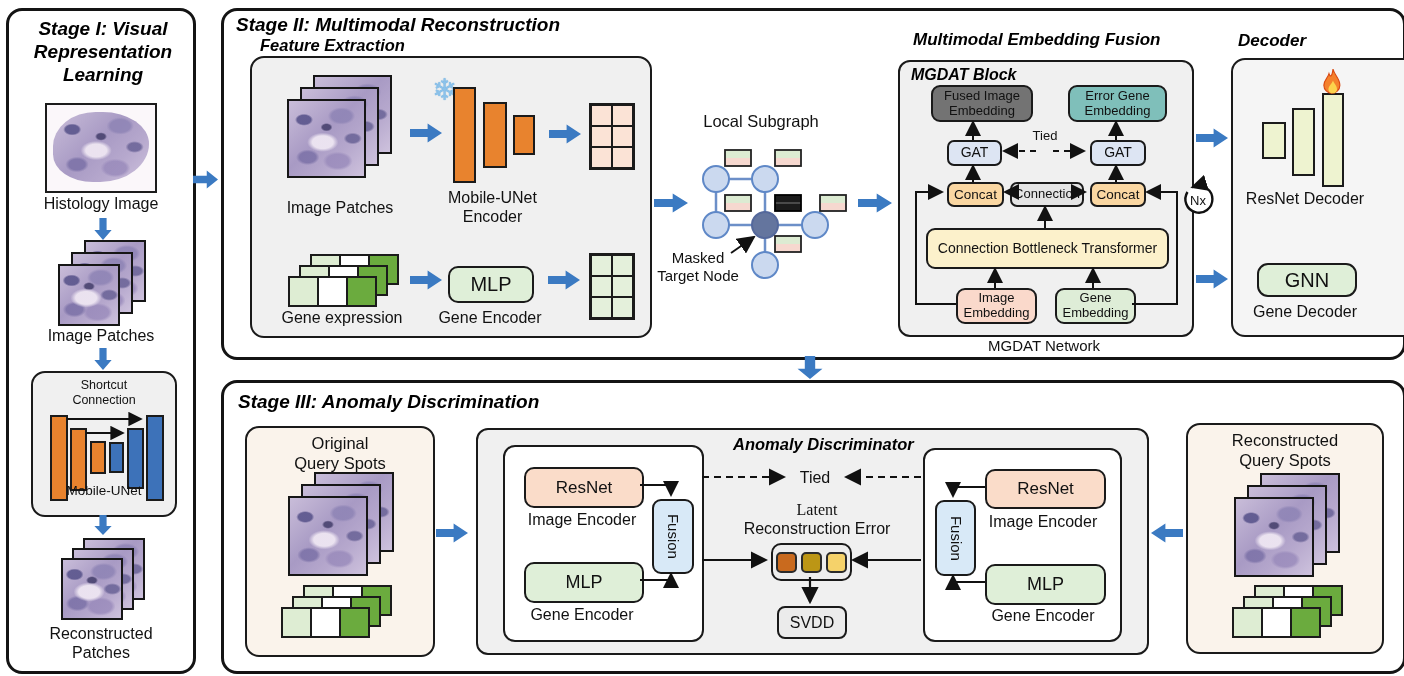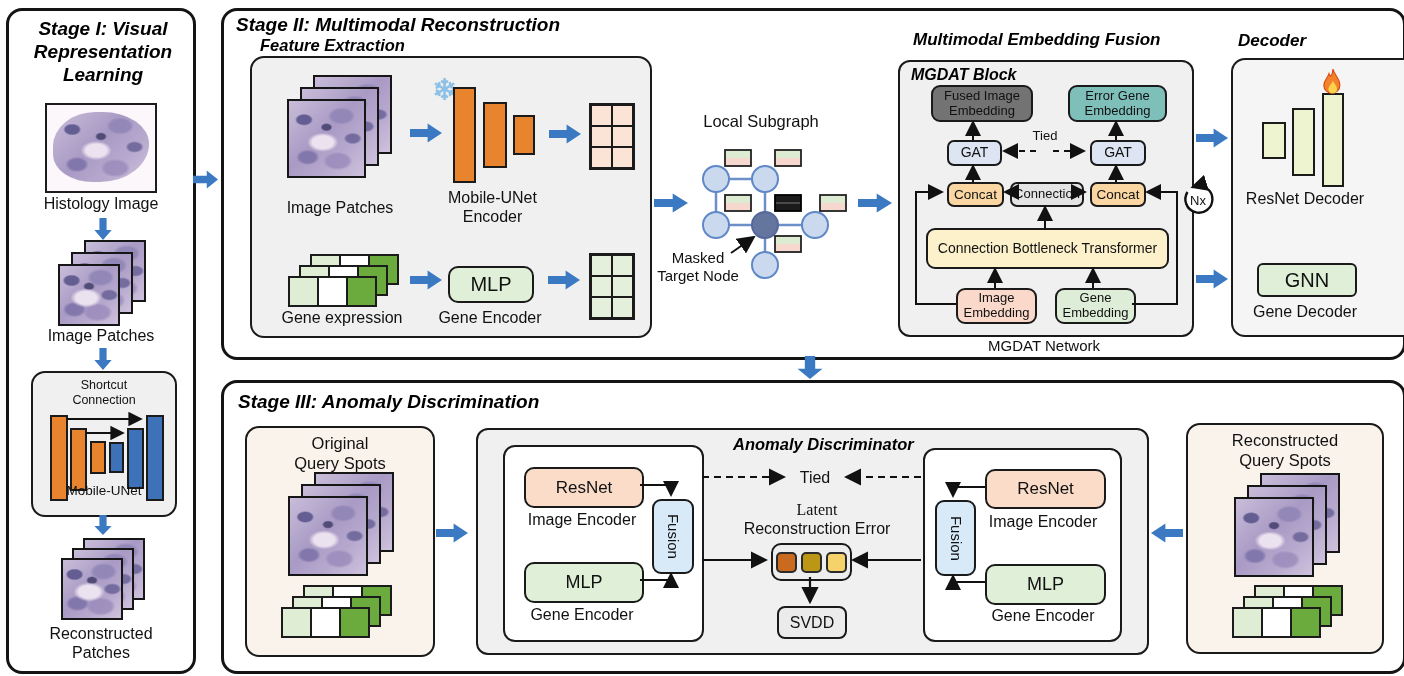--- a/index.html
+++ b/index.html
@@ -309,21 +309,21 @@
     <div class="ttl" style="left:1014px;top:20px;font-size:17px;text-align:center;">Decoder</div>
     <div class="graybox" style="left:1007px;top:47px;width:144px;height:275px;background:#F5F5F5;padding-left:44px;">
       <div class="bar" style="left:29px;top:62px;width:20px;height:33px;background:#EEF3D0;"></div>
       <div class="bar" style="left:59px;top:48px;width:19px;height:64px;background:#EEF3D0;"></div>
       <div class="bar" style="left:89px;top:33px;width:18px;height:90px;background:#EEF3D0;"></div>
       <svg style="left:86px;top:8px;width:28px;height:32px;" viewBox="0 0 24 28">
         <path d="M12 1 C13 6 18 9 18 15 A7 7 0 0 1 4 15 C4 11 7.5 8.5 8.5 5 C9.5 8 11.2 8 12 1 Z" fill="#F4812C" stroke="#D9480F" stroke-width="1"></path>
         <path d="M12 11 C13 14 15.5 15 15.5 19 A3.8 3.8 0 0 1 8 19 C8 16 10.5 14.5 12 11 Z" fill="#FCD34D"></path>
       </svg>
       <div class="lbl" style="left:0;top:129px;width:144px;font-size:16px;">ResNet Decoder</div>
-      <div class="roundbox" style="left:24px;top:203px;width:96px;height:30px;background:#DFEFD8;border-radius:6px;font-size:20px;">
+      <div class="roundbox" style="left:24px;top:203px;width:96px;height:30px;background:#DFEFD8;border-radius:11px;font-size:20px;">
         <span>GNN</span>
       </div>
       <div class="lbl" style="left:0;top:242px;width:144px;font-size:16px;">Gene Decoder</div>
     </div>
   </div>
 
   <div class="farrow d" style="left:797px;top:356px;width:26px;height:23px;"></div>
 
   <div class="panel" style="left:221px;top:380px;width:1179px;height:288px;">
     <div class="ttl" style="left:14px;top:8px;font-size:19px;">Stage III: Anomaly Discrimination</div>

